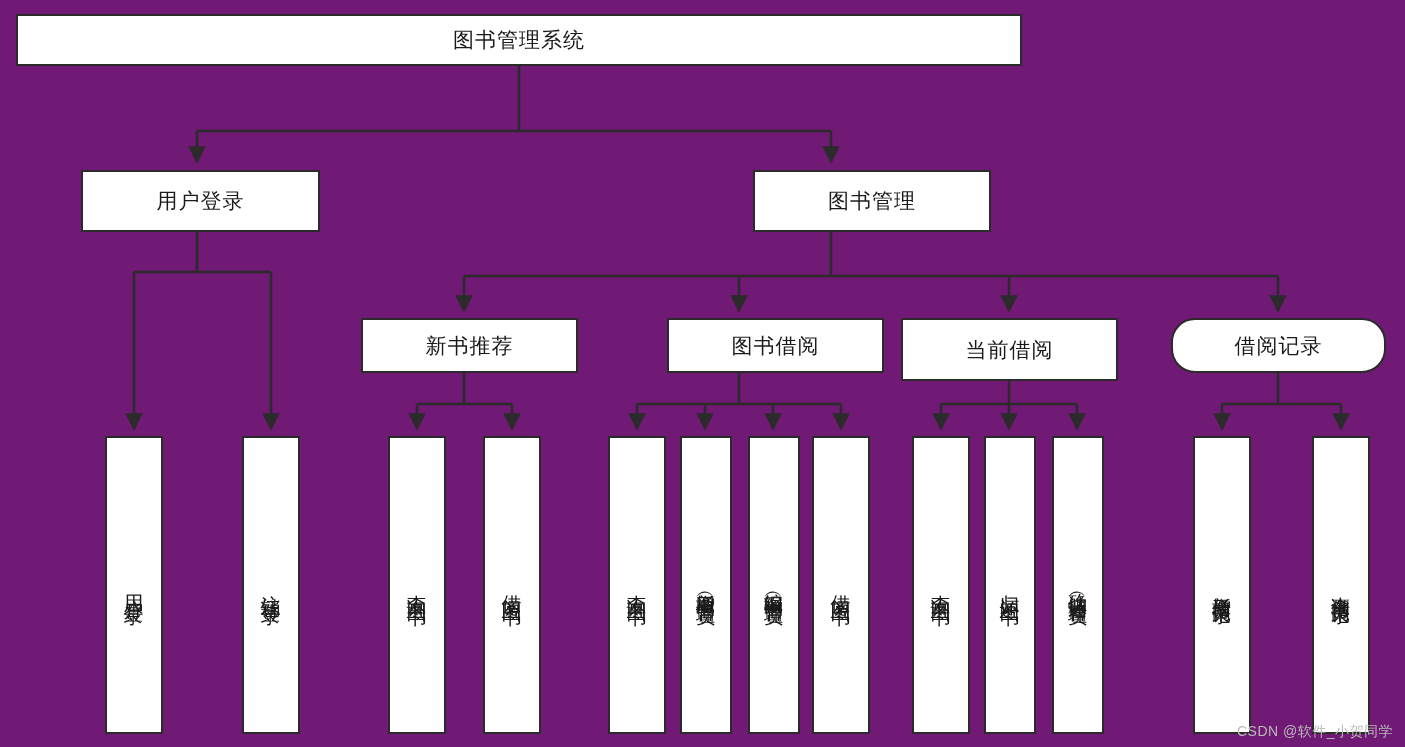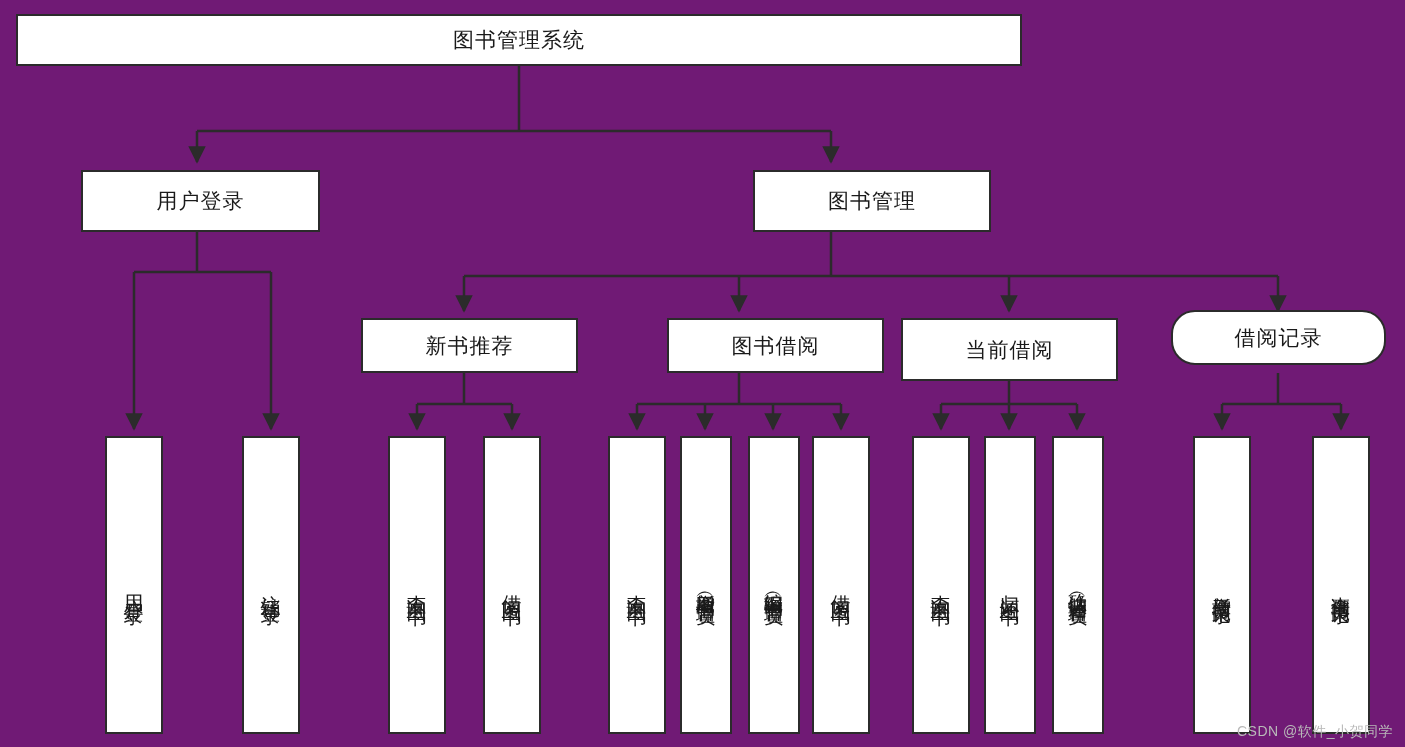--- a/index.html
+++ b/index.html
@@ -138,21 +138,21 @@
   </div>
 
   <div class="node horiz" style="left:631px; top:318px; width:217px; height:55px;margin-left:36px;">
     <span>图书借阅</span>
   </div>
 
   <div class="node horiz" style="left:901px; top:318px; width:217px; height:63px;">
     <span>当前借阅</span>
   </div>
 
-  <div class="node horiz" style="left:1171px; top:310px; width:215px; height:55px;border-radius:24px;">
+  <div class="node horiz" style="left:1171px; top:318px; width:215px; height:55px;border-radius:24px;">
     <span>借阅记录</span>
   </div>
 
   <div class="node leaf" style="left:105px; top:436px; width:58px; height:298px;">
     <span class="leaf-text">用户登录</span>
   </div>
 
   <div class="node leaf" style="left:242px; top:436px; width:58px; height:298px;">
     <span class="leaf-text">注销登录</span>
   </div>

